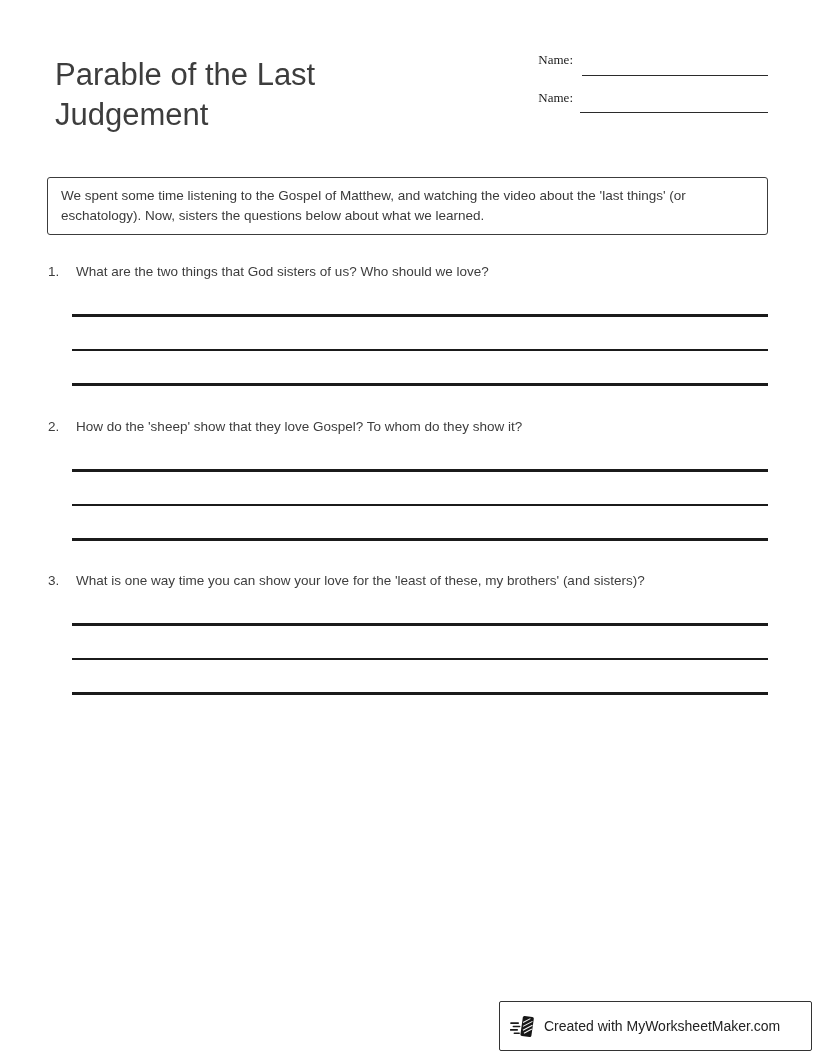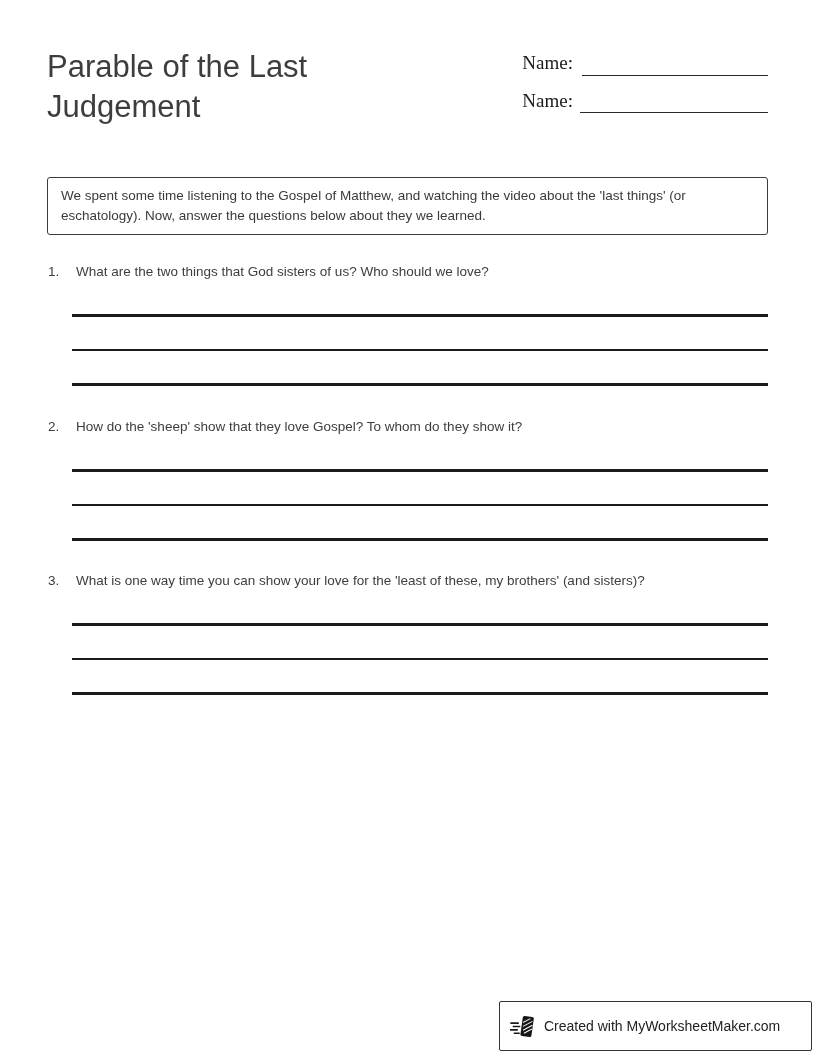--- a/index.html
+++ b/index.html
@@ -11,34 +11,34 @@
     overflow: hidden;
     font-family: "Liberation Sans", "DejaVu Sans", sans-serif;
   }
 
   
   .title {
     position: absolute;
     left: 47px;
     top: 47px;
     width: 360px;
-    margin: 0;
+    margin: 8px;
     font-size: 31px;
     font-weight: 400;
     line-height: 40px;
     color: #3d3d3d;
   }
 
   
   .field-label {
     position: absolute;
     width: 80px;
     text-align: right;
     font-family: "Liberation Serif", "DejaVu Serif", serif;
-    font-size: 19px;
+    font-size: 13px;
     color: #1a1a1a;
   }
   .name-label { left: 493px; top: 52px; }
   .date-label { left: 493px; top: 90px; }
   .write-line {
     position: absolute;
     height: 0;
     border-bottom: 1.5px solid #2b2b2b;
   }
   .name-line { left: 582px; top: 75px;  width: 186px; }
@@ -128,21 +128,21 @@
 
   <h1 class="title">Parable of the Last Judgement</h1>
 
   <div class="field-label name-label">Name:</div>
   <div class="write-line name-line"></div>
 
   <div class="field-label date-label">Name:</div>
   <div class="write-line date-line"></div>
 
   <div class="instruction-box">
-    <p>We spent some time listening to the Gospel of Matthew, and watching the video about the 'last things' (or eschatology). Now, answer the questions below about they we learned.</p>
+    <p>We spent some time listening to the Gospel of Matthew, and watching the video about the 'last things' (or eschatology). Now, sisters the questions below about what we learned.</p>
   </div>
 
   <div class="question q1">
     <div class="q-row">
       <span class="q-num">1.</span>
       <span class="q-text">What are the two things that God sisters of us? Who should we love?</span>
     </div>
     <div class="a-line l1"></div>
     <div class="a-line l2"></div>
     <div class="a-line l3"></div>

